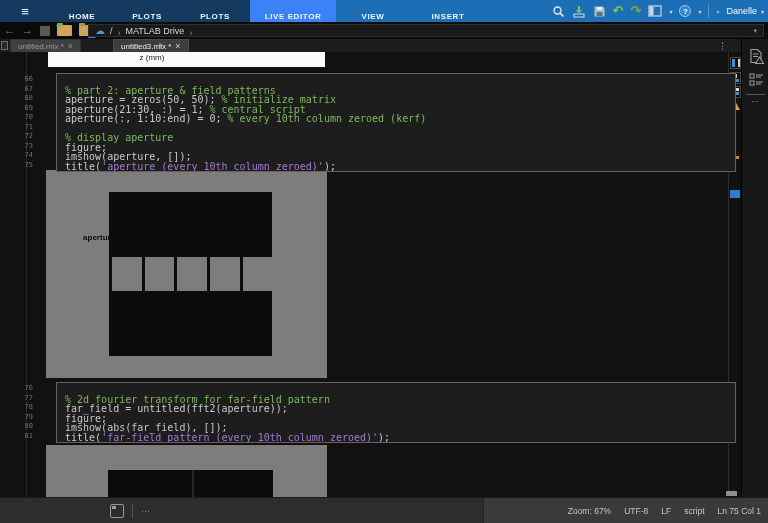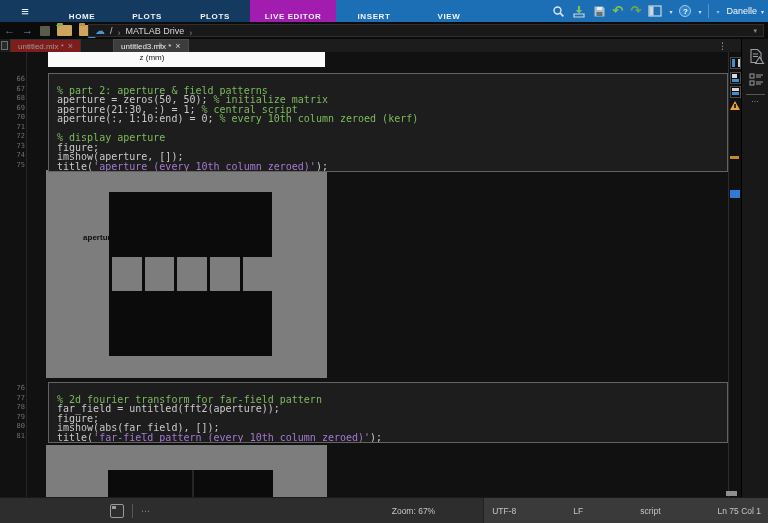--- a/index.html
+++ b/index.html
@@ -11,21 +11,21 @@
   }
 
   
   .ribbon { position:absolute; left:0; top:0; width:768px; height:22px; background:#153a5f; }
   .ribbon-band { position:absolute; left:250px; top:0; width:518px; height:22px; background:#1d6fb5; }
   #ribbon-tabs { position:absolute; left:0; top:0; height:22px; display:flex; }
   .hamburger { width:50px; height:22px; display:flex; align-items:center; justify-content:center;
     color:#e9f1f8; font-size:13px; font-weight:bold; }
   .rtab { height:32px; display:flex; align-items:center; justify-content:center;
     color:#eef4fa; font-size:8px; font-weight:700; letter-spacing:.6px; cursor:default; }
-  .rtab.active { background:#a21caf; }
+  .rtab.active { background:#3b82f6; }
   .ribbon-right { position:absolute; right:4px; top:0; height:22px; display:flex; align-items:center; gap:7px; }
   .ric { display:flex; align-items:center; justify-content:center; height:16px; }
   .glyph-undo { color:#7cc457; font-size:13px; font-weight:bold; line-height:10px; }
   .glyph-redo { color:#69aa50; font-size:13px; font-weight:bold; line-height:10px; }
   .caret { color:#cfe0ef; font-size:6px; }
   .help-circle { width:12px; height:12px; border-radius:50%; background:#2f86cf; border:1px solid #a7c9e6;
     color:#fff; font-size:8px; font-weight:bold; display:flex; align-items:center; justify-content:center; }
   .vsep { width:1px; height:14px; background:#5a95c8; }
   .user-chip { display:flex; align-items:center; gap:4px; color:#f2f7fb; font-size:9px; }
 
@@ -45,38 +45,38 @@
   .bc-seg { color:#c9c9c9; font-size:9px; }
   .bc-name { color:#d6d6d6; font-size:9px; }
   .bc-chev::after { content:"›"; color:#8a8a8a; font-size:9px; }
   .bc-caret { margin-left:auto; color:#8a8a8a; font-size:7px; }
 
   
   .tabstrip { position:absolute; left:0; top:39px; width:768px; height:13px; background:#1c1c1c; }
   .strip-toggle { position:absolute; left:1px; top:2px; width:7px; height:9px; border:1px solid #6f6f6f; background:#2a2a2a; }
   #doc-tabs { position:absolute; left:10px; top:0; height:13px; display:flex; }
   .dtab { height:13px; display:flex; align-items:center; gap:4px; padding:0 7px;
-    background:#7f1d1d; border:1px solid #333; border-bottom:none; color:#9a9a9a; font-size:8px; }
+    background:#404040; border:1px solid #333; border-bottom:none; color:#9a9a9a; font-size:8px; }
   .dtab.active { background:#3d3d3d; color:#ececec; border-color:#4a4a4a;margin-left:32px; }
   .dtab-close::after { content:"×"; font-size:9px; color:#8f8f8f; }
   .dtab.active .dtab-close::after { color:#cfcfcf; }
   .newtab { position:absolute; left:152px; top:0; height:13px; display:flex; align-items:center;
     color:#b5b5b5; font-size:10px; padding:0 5px; }
   .kebab { position:absolute; left:718px; top:0; height:13px; display:flex; align-items:center; }
   .kebab::after { content:"⋮"; color:#b5b5b5; font-size:9px; }
 
   
   #workspace { position:absolute; left:0; top:52px; width:768px; height:445px; background:#111; }
   .gutter-sep { position:absolute; left:26px; top:0; width:1px; height:445px; background:#262626; }
 
   .top-axis-strip { position:absolute; left:48px; top:0; width:277px; height:15px; background:#fafafa; }
   .top-axis-strip span { position:absolute; left:104px; top:1px; transform:translateX(-50%);
     color:#222; font-size:8px; white-space:nowrap; }
 
-  .code-section { position:absolute; left:8px; width:693px; }
+  .code-section { position:absolute; left:16px; width:693px; }
   .gutter { position:absolute; left:0; top:2px; width:17px; text-align:right; }
   .gline { height:9.5px; line-height:9.5px; font-family:"DejaVu Sans Mono", monospace; font-size:7px; color:#6f6f6f; }
   .code-box { position:absolute; left:40px; top:0; width:680px; height:100%;
     background:#1d1d1d; border:1px solid #636363; padding:2px 0 0 8px; overflow:hidden; }
   .cline { height:9.5px; line-height:9.5px; font-family:"DejaVu Sans Mono", monospace; font-size:10px; white-space:pre; }
   .tok-code { color:#c9c9c9; }
   .tok-comment { color:#7dba5c; }
   .tok-string { color:#a678d1; }
 
   .fig-canvas { position:absolute; left:46px; background:#7d7d7d; overflow:hidden; }
@@ -116,39 +116,39 @@
 
   
   .statusbar { position:absolute; left:0; top:497px; width:768px; height:26px; background:#2d2d2d; border-top:1px solid #1a1a1a; }
   .sb-right-bg { position:absolute; left:483px; top:0; width:285px; height:26px; background:#3a3a3a; border-left:1px solid #222; }
   .sb-left { position:absolute; left:110px; top:0; height:26px; display:flex; align-items:center; gap:8px; }
   .panel-icon { position:relative; width:14px; height:14px; border:1px solid #9a9a9a; border-radius:2px; }
   .panel-icon::before { content:""; position:absolute; left:1px; top:1px; width:4px; height:3px; background:#9a9a9a; }
   .sb-div { width:1px; height:14px; background:#555; }
   .sb-more { color:#9a9a9a; font-size:9px; letter-spacing:1px; }
   .sb-right { position:absolute; right:7px; top:0; height:26px; display:flex; align-items:center; gap:13px; }
-  .sb-item { color:#c6c6c6; font-size:8.5px;margin-left:44px; }
+  .sb-item { color:#c6c6c6; font-size:8.5px; }
 </style>
 </head>
 <body>
 
 <div id="app">
 
   <div class="ribbon">
     <div class="ribbon-band"></div>
     <div id="ribbon-tabs">
       <div class="hamburger">
         <span>≡</span>
       </div>
     <div class="rtab" style="width: 64px;">HOME</div>
         <div class="rtab" style="width: 66px;">PLOTS</div>
         <div class="rtab" style="width: 70px;">PLOTS</div>
         <div class="rtab active" style="width: 86px;">LIVE EDITOR</div>
+        <div class="rtab" style="width: 74px;">VIEW</div>
         <div class="rtab" style="width: 76px;">INSERT</div>
-        <div class="rtab" style="width: 74px;">VIEW</div>
       </div>
     <div class="ribbon-right">
       <span class="ric">
         <svg width="13" height="13">
             <circle cx="5.5" cy="5.5" r="3.5" fill="none" stroke="#dce6ef" stroke-width="1.4"></circle>
             <line x1="8.1" y1="8.1" x2="11.4" y2="11.4" stroke="#dce6ef" stroke-width="1.6"></line>
           </svg>
       </span>
       <span class="ric">
         <svg width="14" height="13">

